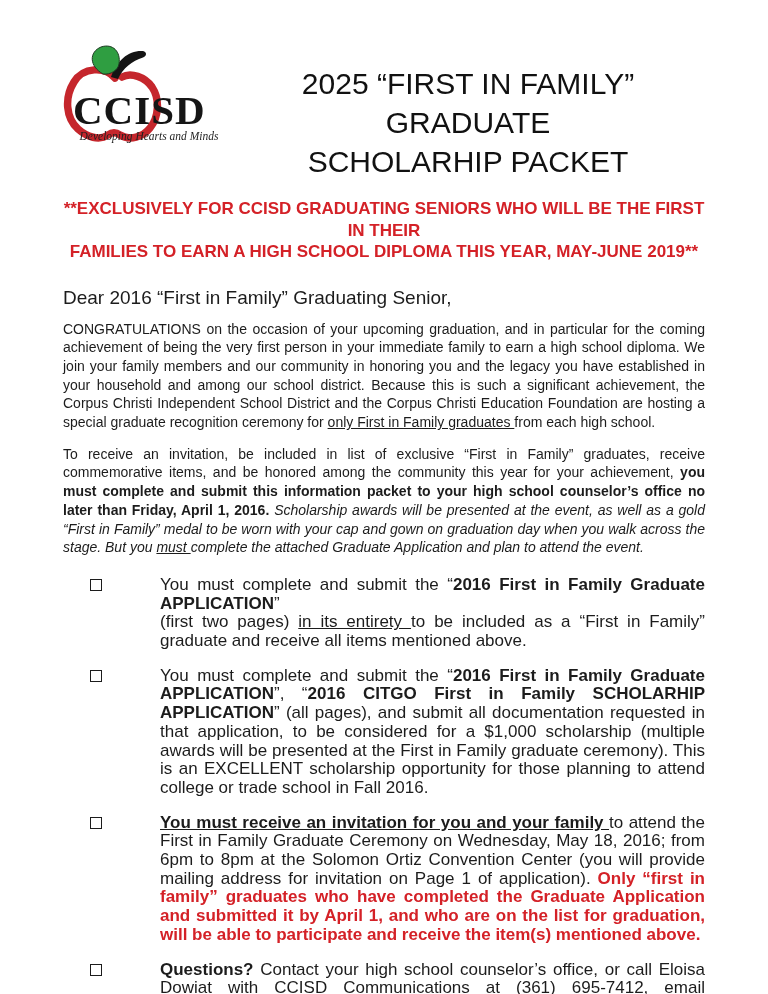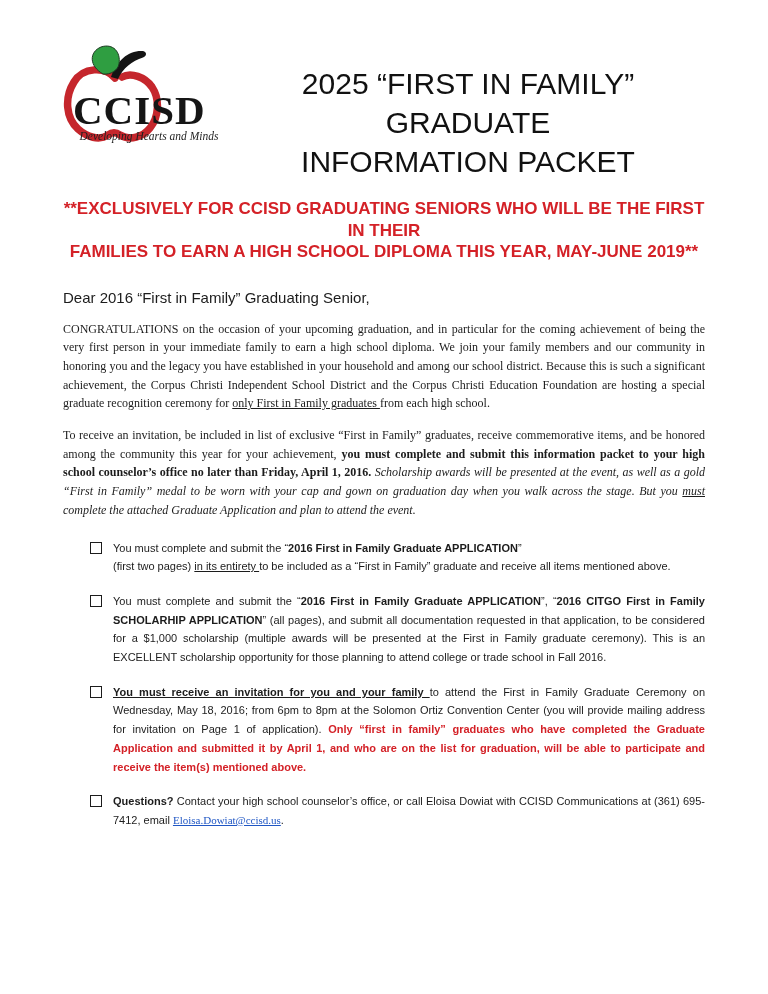--- a/index.html
+++ b/index.html
@@ -11,29 +11,29 @@
     overflow:hidden;position:relative;
   }
   
   .hdr{display:flex;align-items:flex-start;}
   .logo{width:168px;flex:none;}
   .logo svg{display:block;}
   .title{flex:1;text-align:center;font-size:30px;line-height:39px;padding-top:20px;color:#111;}
   
   .banner{margin:17px 0 0;text-align:center;font-weight:700;font-size:17px;line-height:21.5px;color:var(--red);}
   
-  .sal{margin:25px 0 0;font-size:15px;line-height:19px;}
-  .body{margin:13px 0 0;font-size:12px;line-height:18.7px;font-family:Liberation Serif, serif;}
+  .sal{margin:25px 0 0;font-size:19px;line-height:19px;}
+  .body{margin:13px 0 0;font-size:14px;line-height:18.7px;}
   .just{text-align:justify;}
   .review{margin-top:14px;}
   
   .checklist{margin-top:19px;padding-left:27px;}
   .item{display:flex;margin-bottom:16px;}
   .cb{width:10px;height:10px;border:1.7px solid #1c1c1c;margin:3px 11px 0 0;flex:none;background:#fff;}
-  .itext{flex:1;font-size:11px;line-height:18.7px;}
+  .itext{flex:1;font-size:17px;line-height:18.7px;margin-left:47px;}
   .b{font-weight:700;}
   .i{font-style:italic;}
   .u{text-decoration:underline;}
   span[data-interactable="true"]{cursor:pointer;font-family:Liberation Serif, serif;}
 </style>
 </head>
 <body>
 
 <div class="page" data-interactable="false">
 
@@ -47,21 +47,21 @@
 
         <path data-interactable="false" d="M 40 30 C 26 22 26 8 38 3 C 50 -1 58 8 56 20 C 55 26 48 31 40 30 Z" fill="#2f9e41" stroke="#1d3a22" stroke-width="1"></path>
 
         <text x="10" y="80" font-family="Liberation Serif, serif" font-weight="bold" font-size="41" fill="#151515" letter-spacing="1" data-interactable="false">CCISD</text>
 
         <text x="86" y="96" text-anchor="middle" font-family="Liberation Serif, serif" font-style="italic" font-size="11.5" fill="#1f1f1f" data-interactable="false">Developing Hearts and Minds</text>
       </svg>
     </div>
     <div class="title" data-interactable="false">
       <div data-interactable="false">2025 “FIRST IN FAMILY” GRADUATE</div>
-      <div data-interactable="false">INFORMATION PACKET</div>
+      <div data-interactable="false">SCHOLARHIP PACKET</div>
     </div>
   </header>
 
   <p class="banner" data-interactable="false"><span data-interactable="false">**EXCLUSIVELY FOR CCISD GRADUATING SENIORS WHO WILL BE THE FIRST IN THEIR</span><br><span data-interactable="false">FAMILIES TO EARN A HIGH SCHOOL DIPLOMA THIS YEAR, MAY-JUNE 2019**</span></p>
 
   <p class="sal" data-interactable="false">Dear 2016 “First in Family” Graduating Senior,</p>
 
   <p class="body just" data-interactable="false"><span data-interactable="false">CONGRATULATIONS on the occasion of your upcoming graduation, and in particular for the coming achievement of being the very first person in your immediate family to earn a high school diploma. We join your family members and our community in honoring you and the legacy you have established in your household and among our school district. Because this is such a significant achievement, the Corpus Christi Independent School District and the Corpus Christi Education Foundation are hosting a special graduate recognition ceremony for </span><span class="u" data-interactable="false">only First in Family graduates </span><span data-interactable="false">from each high school.</span></p>
 
   <p class="body just" data-interactable="false"><span data-interactable="false">To receive an invitation, be included in list of exclusive “First in Family” graduates, receive commemorative items, and be honored among the community this year for your achievement, </span><span class="b" data-interactable="false">you must complete and submit this information packet to your high school counselor’s office no later than Friday, April 1, 2016. </span><span class="i" data-interactable="false">Scholarship awards will be presented at the event, as well as a gold “First in Family” medal to be worn with your cap and gown on graduation day when you walk across the stage. But you </span><span class="i u" data-interactable="false">must </span><span class="i" data-interactable="false">complete the attached Graduate Application and plan to attend the event.</span></p>

